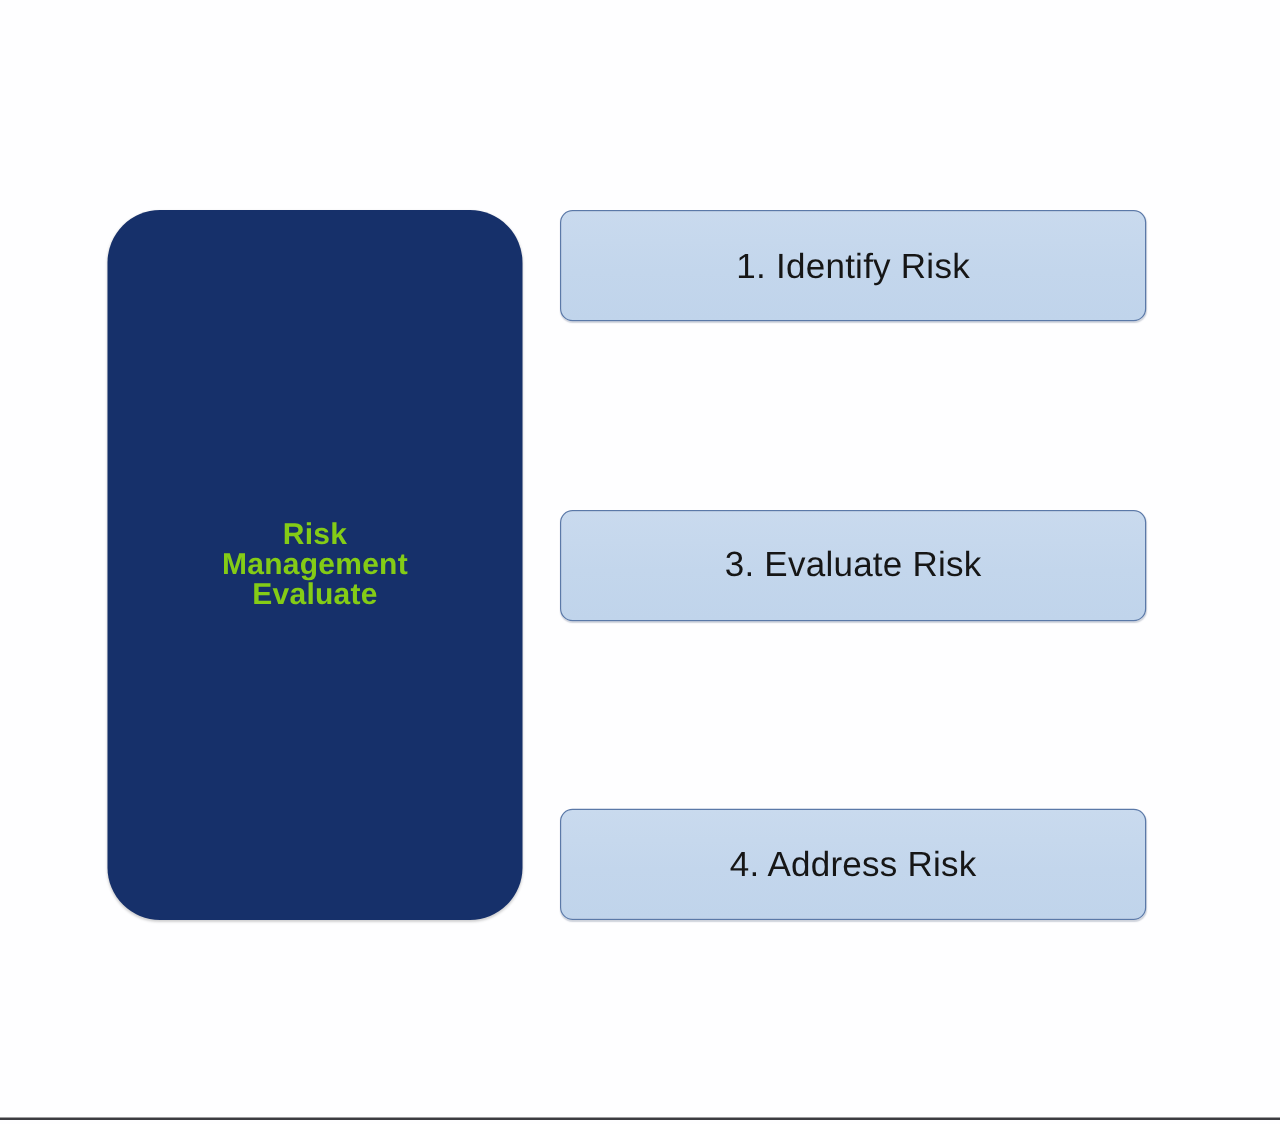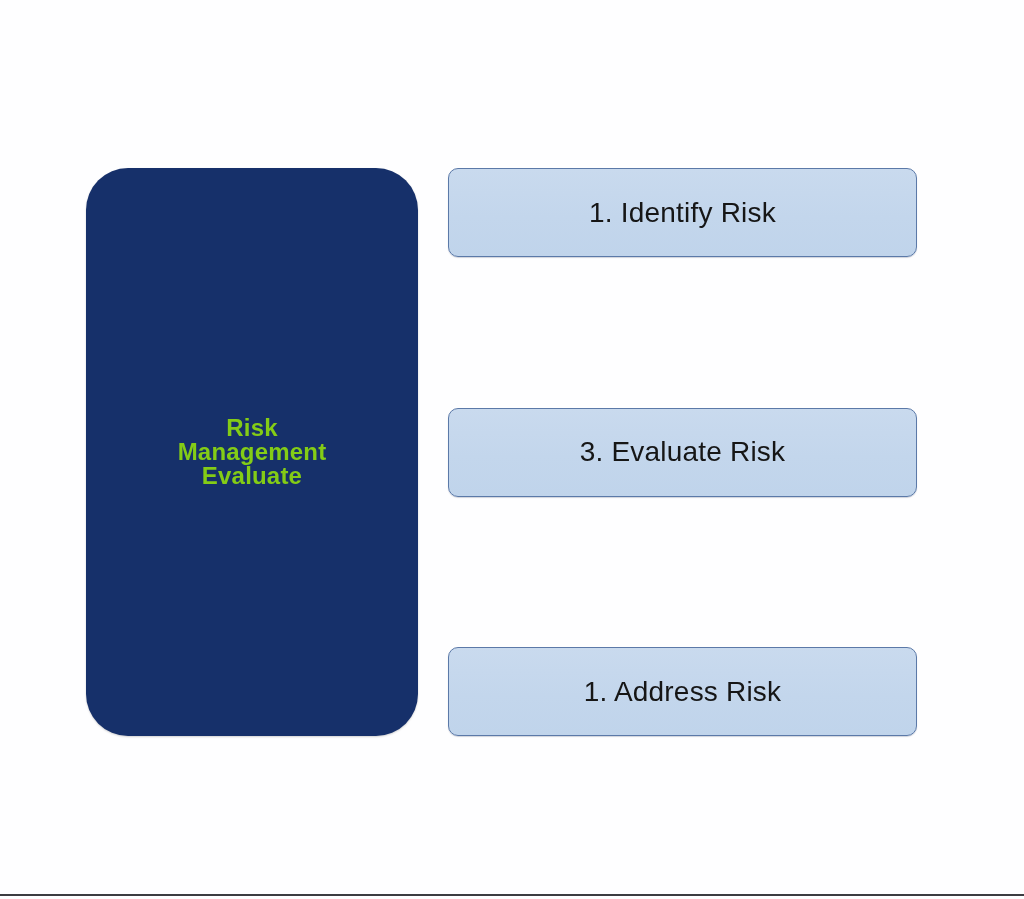--- a/index.html
+++ b/index.html
@@ -109,21 +109,21 @@
     <div class="step-box">
       <span class="step-label">1. Identify Risk</span>
     </div>
 
 
     <div class="step-box">
       <span class="step-label">3. Evaluate Risk</span>
     </div>
 
     <div class="step-box">
-      <span class="step-label">1. Address Risk</span>
+      <span class="step-label">4. Address Risk</span>
     </div>
 
 
   </div>
 
   <div class="bottom-rule"></div>
 
 </div>
 
 </body></html>

